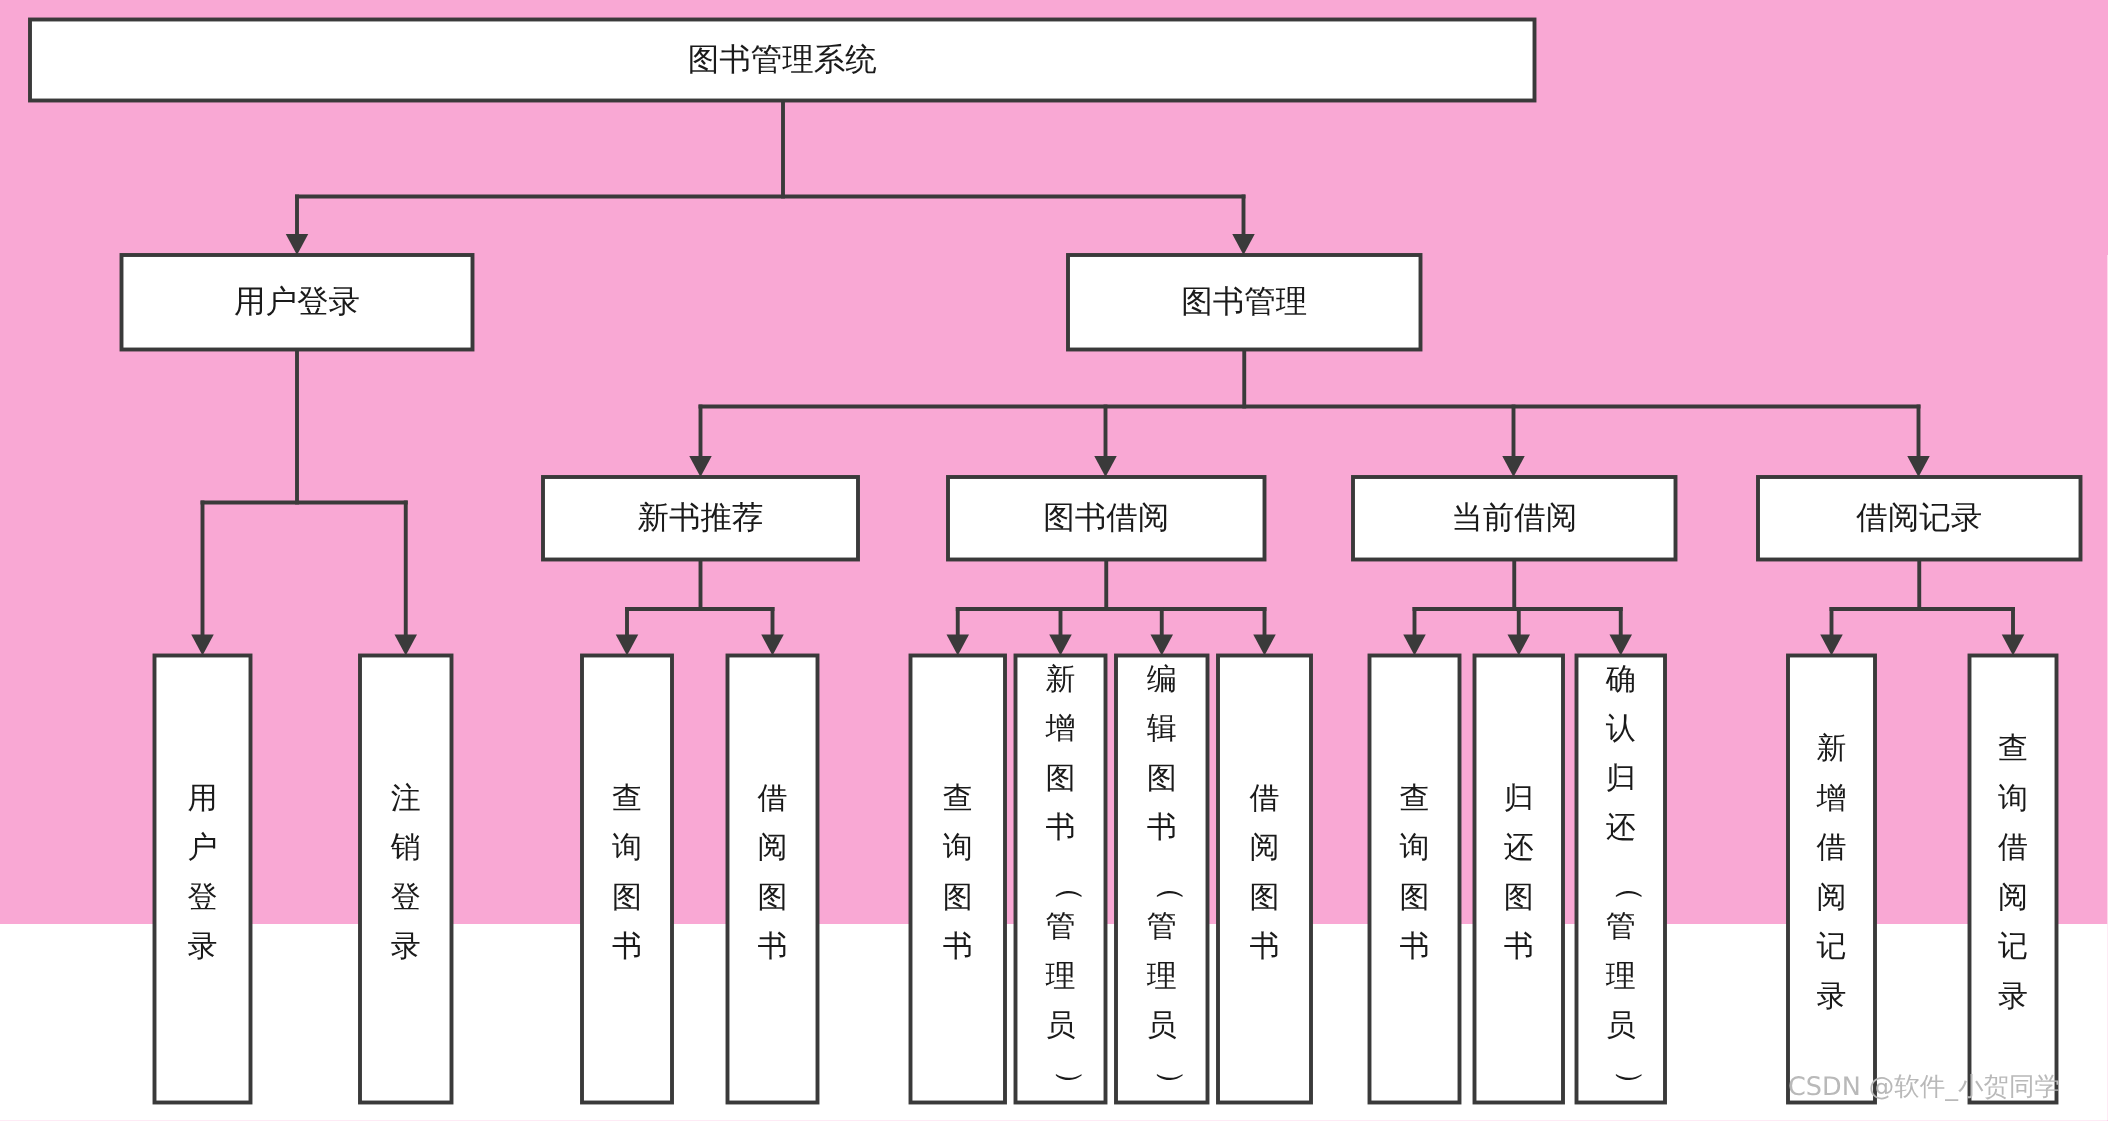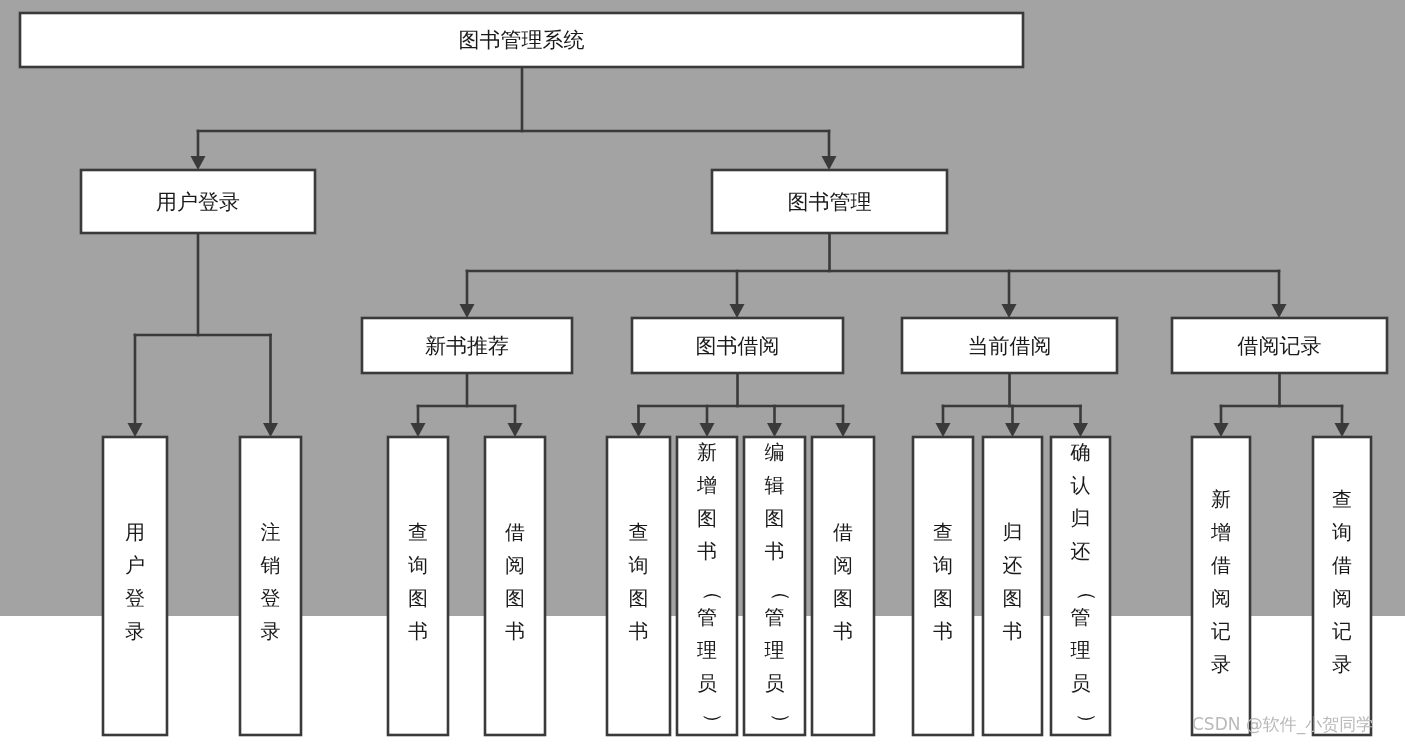--- a/index.html
+++ b/index.html
@@ -11,21 +11,21 @@
   body {
     width: 1405px;
     height: 747px;
     font-family: "DejaVu Sans", "Liberation Sans", sans-serif;
     overflow: hidden;
   }
   #diagram-root {
     position: relative;
     width: 1405px;
     height: 616px;
-    background: #a3a3a3;
+    background: #f9a8d4;
   }
   svg#chart-svg {
     display: block;
     width: 1405px;
     height: 747px;
   }
   .node-box {
     fill: #ffffff;
     stroke: #3a3a3a;
     stroke-width: 2.6;

